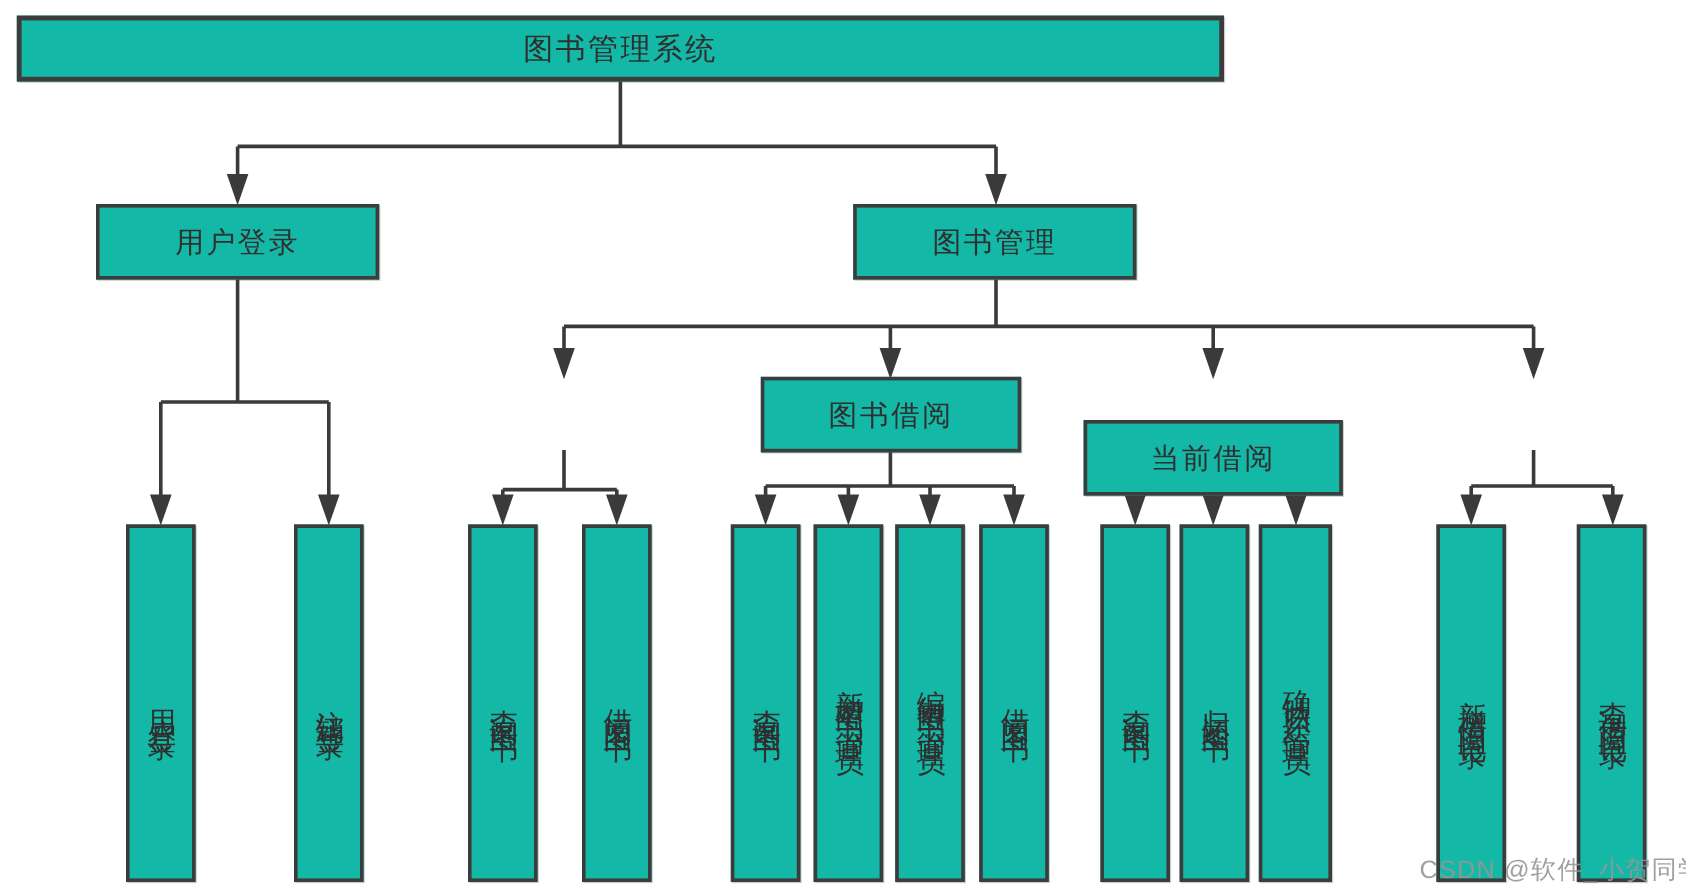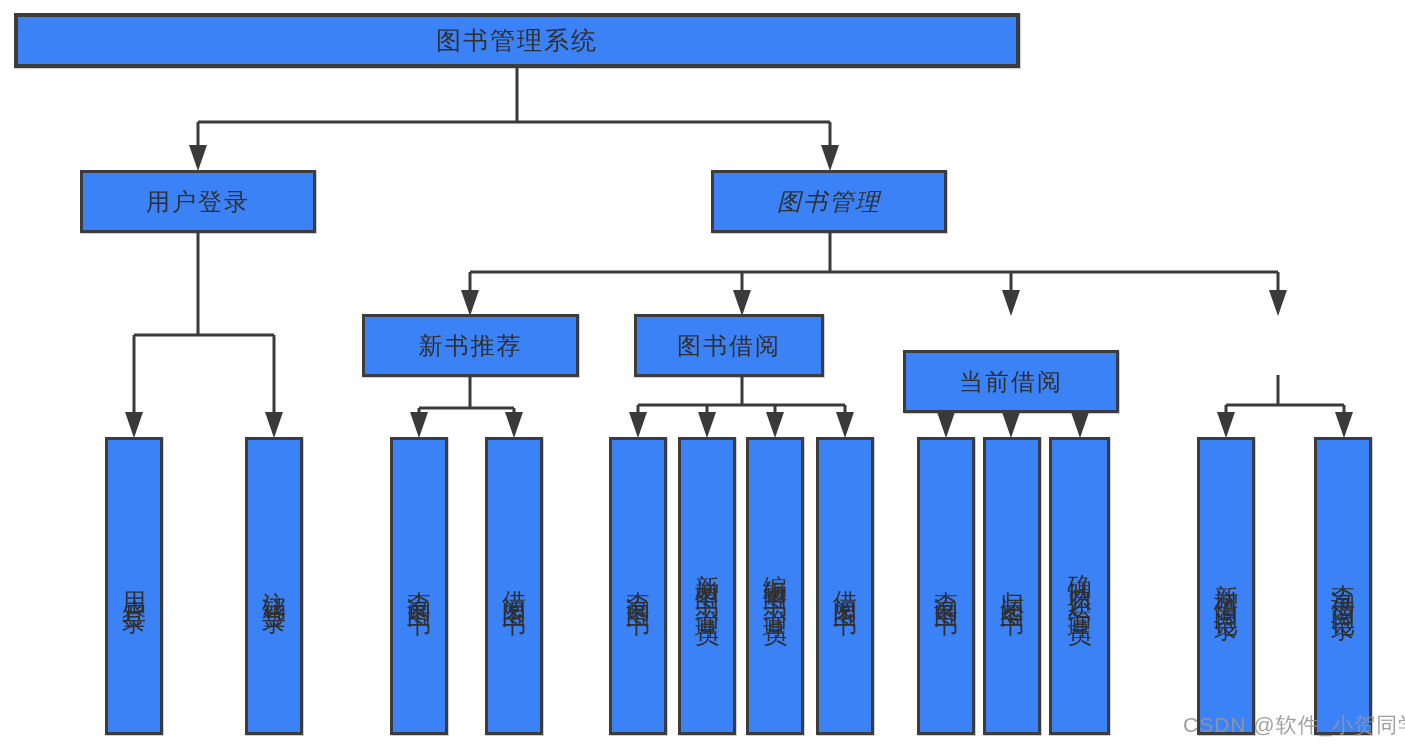--- a/index.html
+++ b/index.html
@@ -4,33 +4,33 @@
 <style>
   html,body{margin:0;padding:0;background:#ffffff;}
   body{
     width:1405px;height:747px;overflow:hidden;
     font-family:"Liberation Sans","DejaVu Sans",sans-serif;
     color:#303030;
   }
   #canvas{position:relative;width:1405px;height:747px;background:#ffffff;}
   #wires{position:absolute;left:0;top:0;width:1405px;height:747px;pointer-events:none;}
   .node{
-    position:absolute;box-sizing:border-box;background:#3b82f6;
+    position:absolute;box-sizing:border-box;background:#14b8a6;
     border:3px solid #3c3c3c;
     display:flex;align-items:center;justify-content:center;
     font-size:24px;letter-spacing:2px;color:#2f2f2f;
     box-shadow:1px 1px 0 rgba(60,60,60,.25);
     z-index:2;text-align:center;
   }
   
   #n-root{left:14px;top:13px;width:1006px;height:55px;border-width:4px;font-size:25px;}
   #n-user-login{left:80px;top:170px;width:236px;height:63px;}
-  #n-book-mgmt{left:711px;top:170px;width:236px;height:63px;font-style:italic;}
+  #n-book-mgmt{left:711px;top:170px;width:236px;height:63px;}
   #n-new-book{left:362px;top:314px;width:217px;height:63px;}
-  #n-book-borrow{left:634px;top:314px;width:190px;height:63px;}
+  #n-book-borrow{left:634px;top:314px;width:217px;height:63px;}
   #n-current-borrow{left:903px;top:314px;width:216px;height:63px;margin-top:36px;}
   #n-borrow-record{left:1170px;top:314px;width:216px;height:63px;}
   
   .v{
     top:437px;height:298px;width:58px;
     writing-mode:vertical-rl;
     letter-spacing:7px;line-height:1;
     padding:6px 0;font-size:24px;
   }
   #n-ul-login{left:105px;}
@@ -95,21 +95,20 @@
       <polygon points="1217,412 1235,412 1226,438"></polygon>
       <polygon points="1335,412 1353,412 1344,438"></polygon>
     </g>
   </svg>
 
   <div class="node" id="n-root">图书管理系统</div>
 
   <div class="node" id="n-user-login">用户登录</div>
   <div class="node" id="n-book-mgmt">图书管理</div>
 
-  <div class="node" id="n-new-book">新书推荐</div>
   <div class="node" id="n-book-borrow">图书借阅</div>
   <div class="node" id="n-current-borrow">当前借阅</div>
 
   <div class="node v" id="n-ul-login">用户登录</div>
   <div class="node v" id="n-ul-logout">注销登录</div>
 
   <div class="node v" id="n-nb-query">查询图书</div>
   <div class="node v" id="n-nb-borrow">借阅图书</div>
 
   <div class="node v" id="n-bb-query">查询图书</div>

